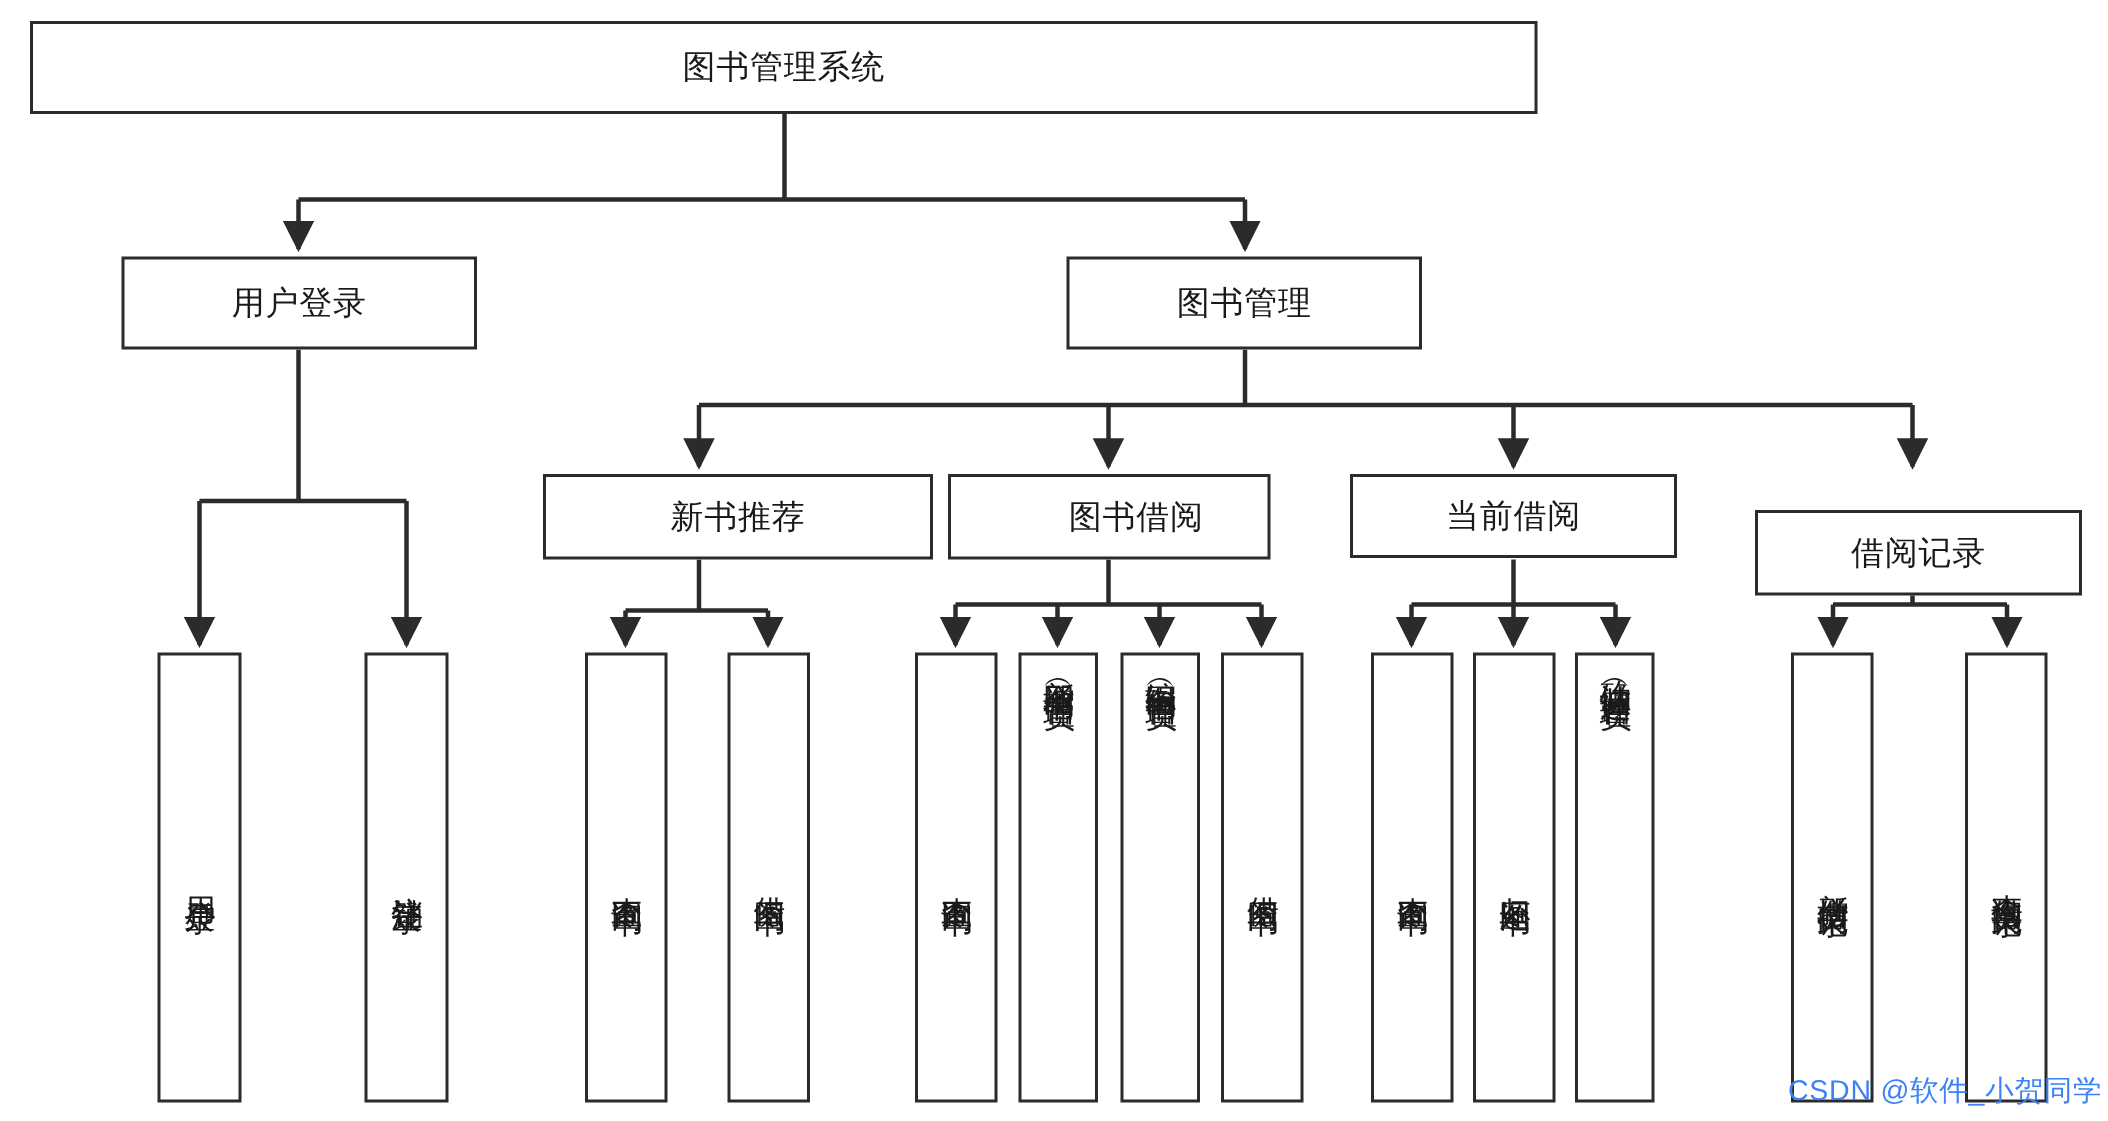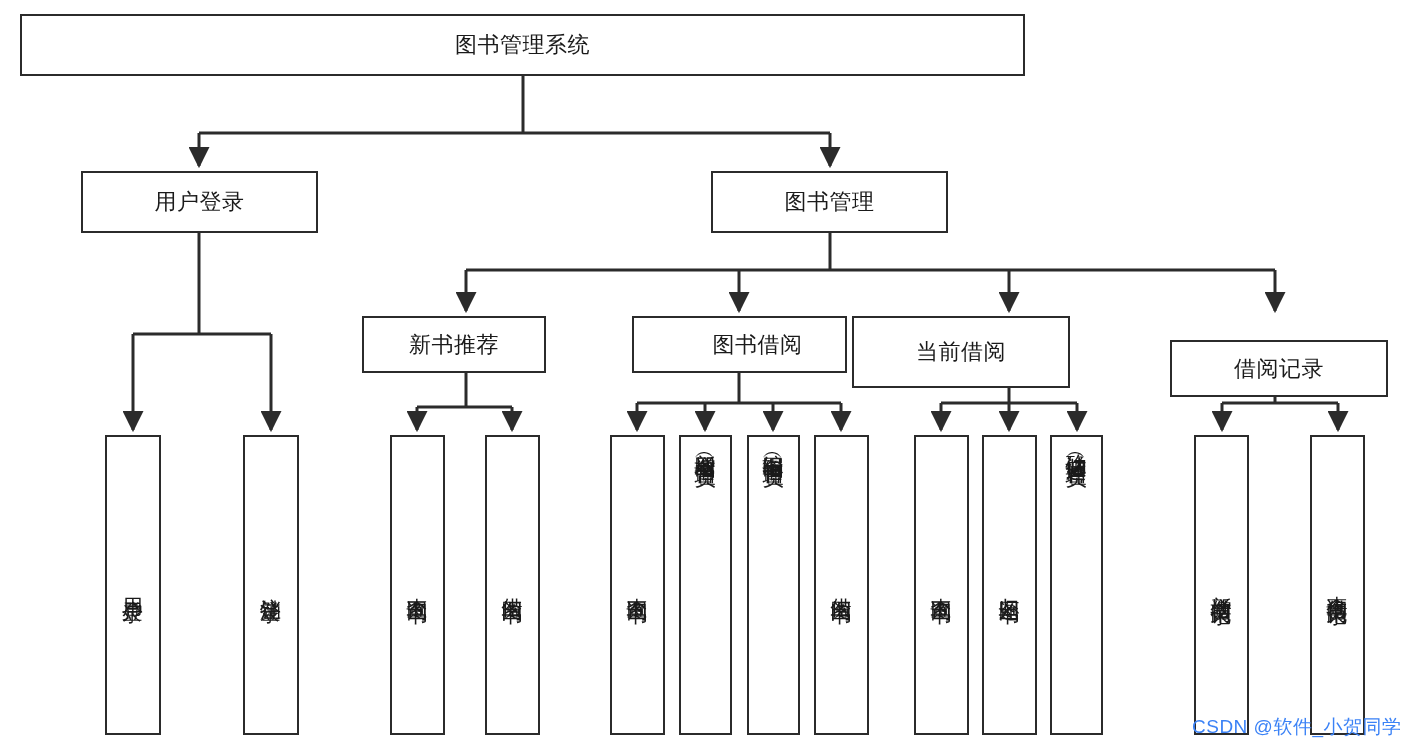--- a/index.html
+++ b/index.html
@@ -135,29 +135,29 @@
   </div>
 
   <div class="node horizontal" style="left:81px; top:171px; width:237px; height:62px;">
     <span class="label">用户登录</span>
   </div>
 
   <div class="node horizontal" style="left:711px; top:171px; width:237px; height:62px;">
     <span class="label">图书管理</span>
   </div>
 
-  <div class="node horizontal" style="left:362px; top:316px; width:184px; height:57px;">
+  <div class="node horizontal" style="left:362px; top:316px; width:260px; height:57px;">
     <span class="label">新书推荐</span>
   </div>
 
   <div class="node horizontal" style="left:632px; top:316px; width:215px; height:57px;padding-left:36px;">
     <span class="label">图书借阅</span>
   </div>
 
-  <div class="node horizontal" style="left:852px; top:316px; width:218px; height:72px;">
+  <div class="node horizontal" style="left:900px; top:316px; width:218px; height:56px;">
     <span class="label">当前借阅</span>
   </div>
 
   <div class="node horizontal" style="left:1170px; top:316px; width:218px; height:57px;margin-top:24px;">
     <span class="label">借阅记录</span>
   </div>
 
   <div class="node vertical" style="left:105px; top:435px; width:56px; height:300px;">
     <div class="vwrap">
       <span class="label">用户登录</span>

